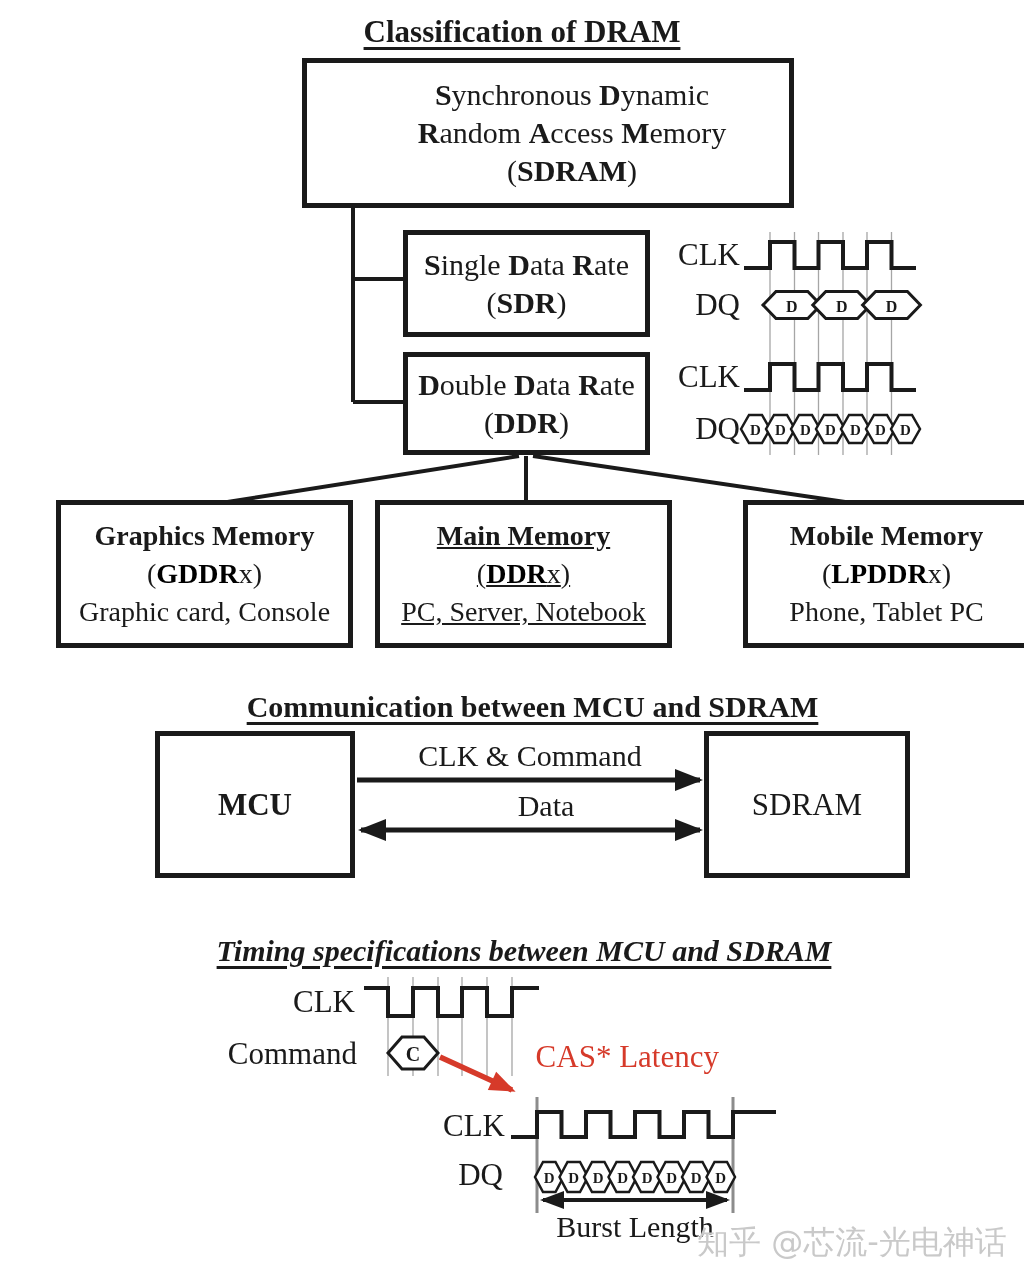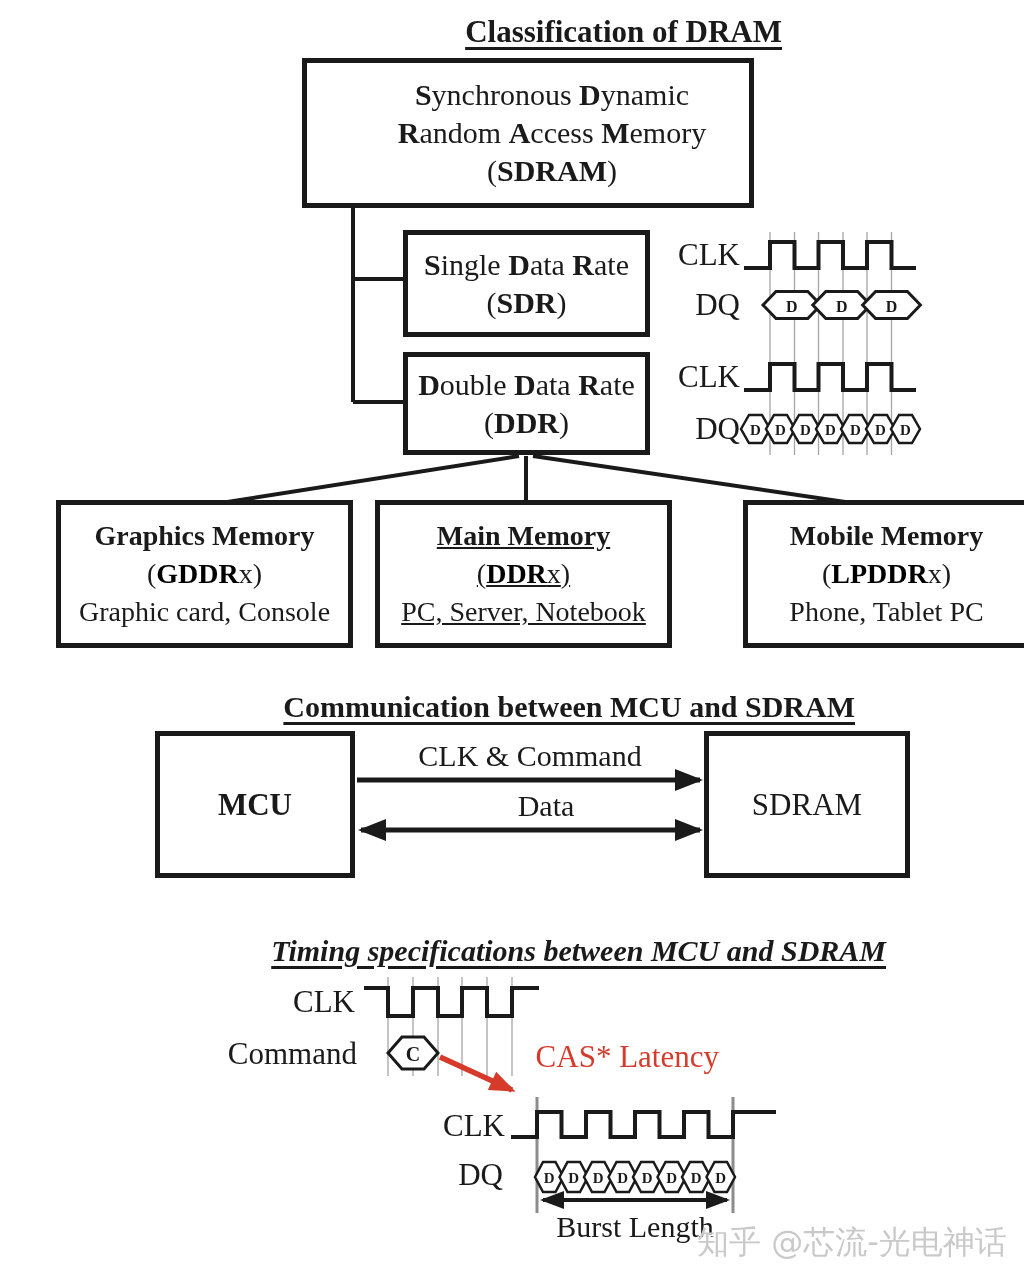--- a/index.html
+++ b/index.html
@@ -1,19 +1,19 @@
 <!DOCTYPE html>
 <html><head>
 <meta charset="utf-8">
 <style>
   html,body{margin:0;padding:0;background:#fff;}
   #canvas{position:relative;width:1024px;height:1278px;background:#ffffff;overflow:hidden;
           font-family:"Liberation Serif","DejaVu Serif",serif;color:#1a1a1a;}
   #art{position:absolute;left:0;top:0;}
-  .sec-title{position:absolute;font-weight:bold;text-align:right;white-space:nowrap;}
+  .sec-title{position:absolute;font-weight:bold;text-align:center;white-space:nowrap;}
   .sec-title span{text-decoration:underline;text-decoration-thickness:3px;text-underline-offset:5px;}
   .box{position:absolute;box-sizing:border-box;border:5px solid #1a1a1a;background:#fff;
        display:flex;flex-direction:column;align-items:center;justify-content:center;text-align:center;}
   .bl{line-height:38px;white-space:nowrap;}
   .bold{font-weight:bold;}
   .red{color:#000000;font-weight:bold;}
   .lbl{position:absolute;white-space:nowrap;text-align:right;}
   .rt{text-align:right;}
   .ct{text-align:center;}
   #watermark{position:absolute;font-family:"DejaVu Sans","Liberation Sans",sans-serif;
@@ -102,21 +102,21 @@
         <polygon points="682,1177 690,1162 702.5,1162 710.5,1177 702.5,1192 690,1192" fill="#ffffff" stroke="#1a1a1a" stroke-width="2.5"></polygon>
         <text x="696.25" y="1178" text-anchor="middle" dominant-baseline="central" font-family="&quot;Liberation Serif&quot;,&quot;DejaVu Serif&quot;,serif" font-size="15" font-weight="bold" fill="#1a1a1a">D</text>
         <polygon points="706.5,1177 714.5,1162 727,1162 735,1177 727,1192 714.5,1192" fill="#ffffff" stroke="#1a1a1a" stroke-width="2.5"></polygon>
         <text x="720.75" y="1178" text-anchor="middle" dominant-baseline="central" font-family="&quot;Liberation Serif&quot;,&quot;DejaVu Serif&quot;,serif" font-size="15" font-weight="bold" fill="#1a1a1a">D</text>
       </g>
     <line x1="543" y1="1200" x2="727" y2="1200" stroke="#1a1a1a" stroke-width="4" marker-start="url(#mk-s)" marker-end="url(#mk-s)"></line>
   </svg>
 
   <div class="sec-title" style="left:262px;top:14px;width:520px;font-size:31px;"><span>Classification of DRAM</span></div>
 
-  <div class="box" style="left:302px;top:58px;width:452px;height:150px;font-size:30px;padding-left:48px;">
+  <div class="box" style="left:302px;top:58px;width:492px;height:150px;font-size:30px;padding-left:48px;">
     <div class="bl"><span class="bold">S</span><span>ynchronous </span><span class="bold">D</span><span>ynamic</span></div>
     <div class="bl"><span class="bold">R</span><span>andom </span><span class="bold">A</span><span>ccess </span><span class="bold">M</span><span>emory</span></div>
     <div class="bl"><span>(</span><span class="bold">SDRAM</span><span>)</span></div>
   </div>
 
   <div class="box" style="left:403px;top:230px;width:247px;height:107px;font-size:30px;">
     <div class="bl"><span class="bold">S</span><span>ingle </span><span class="bold">D</span><span>ata </span><span class="bold">R</span><span>ate</span></div>
     <div class="bl"><span>(</span><span class="bold">SDR</span><span>)</span></div>
   </div>
 

